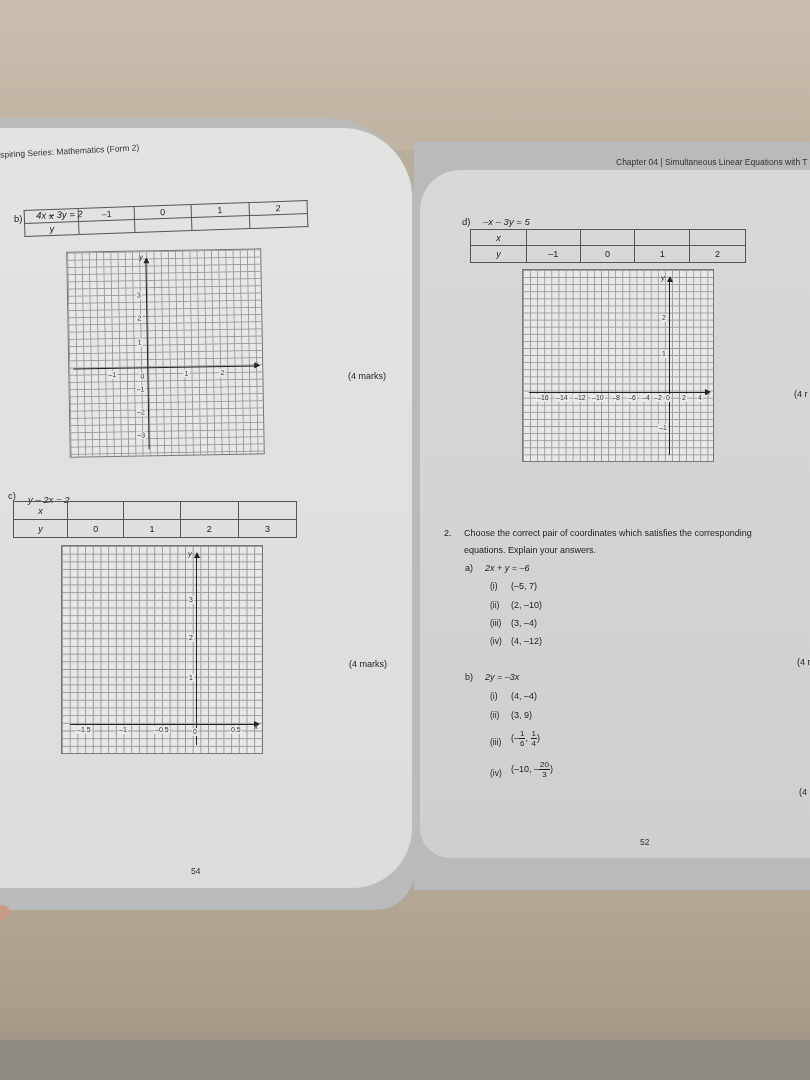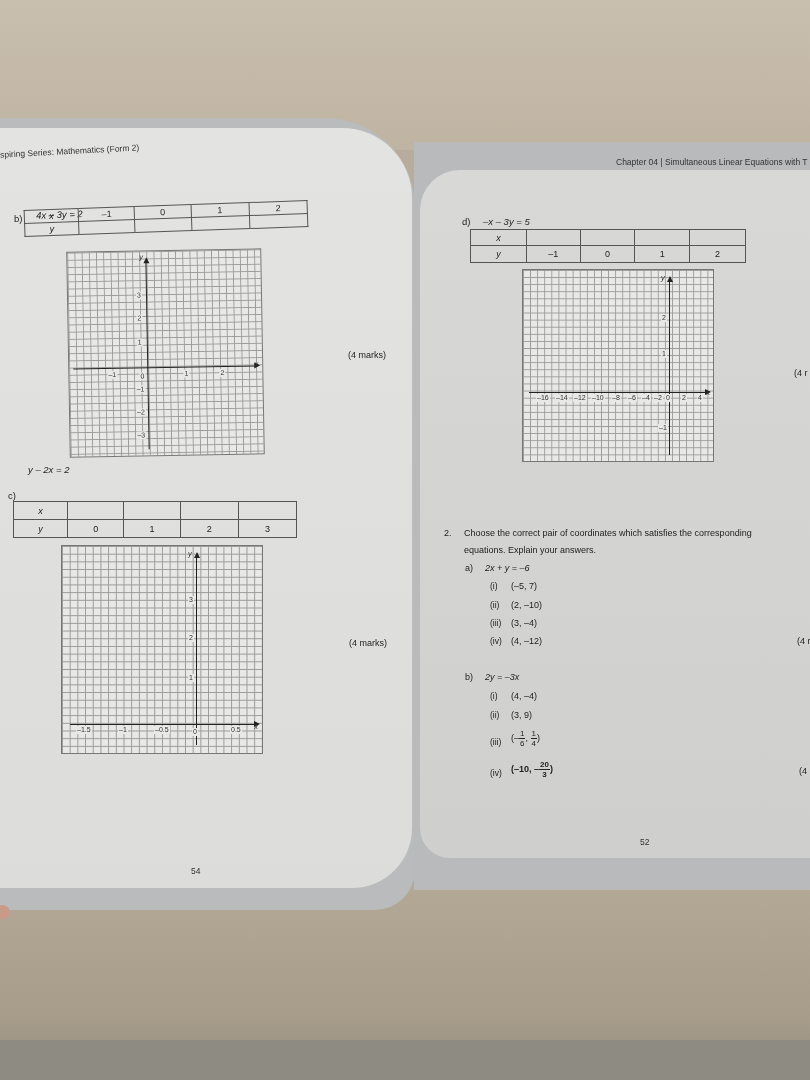--- a/index.html
+++ b/index.html
@@ -72,21 +72,21 @@
     border-top: 3px solid transparent; border-bottom: 3px solid transparent;
     border-left: 6px solid #222;
   }
   .arrow-y {
     position: absolute; width: 0; height: 0;
     border-left: 3px solid transparent; border-right: 3px solid transparent;
     border-bottom: 6px solid #222;
   }
   .tick { position: absolute; font-size: 7px; color: #333; background: #e8e8e6; padding: 0 1px; line-height: 8px; }
   .axlbl { position: absolute; font-size: 7.5px; font-style: italic; color: #333; }
-  .marks { position: absolute; font-size: 9px; color: #222; white-space: nowrap; }
+  .marks { position: absolute; font-size: 9px; color: #222; white-space: nowrap; margin-top: 21px; }
   .frac { display: inline-block; vertical-align: middle; text-align: center; font-size: 8px; line-height: 9px; }
   .frac span { display: block; }
   .frac .num { border-bottom: 0.8px solid #222; padding: 0 1px; }
   .pagenum { position: absolute; font-size: 8.5px; color: #333; }
   .thumb {
     position: absolute; left: -6px; top: 905px; width: 16px; height: 14px;
     background: #c99a88; border-radius: 50%;
   }
 </style>
 </head>
@@ -137,21 +137,21 @@
   <div class="tick" style="left:68px; top:40px;">3</div>
   <div class="tick" style="left:68px; top:63px;">2</div>
   <div class="tick" style="left:68px; top:87px;">1</div>
   <div class="tick" style="left:66px; top:134px;">–1</div>
   <div class="tick" style="left:66px; top:157px;">–2</div>
   <div class="tick" style="left:66px; top:180px;">–3</div>
 </div>
 <div class="marks" style="left:348px; top:350px;">(4 marks)</div>
 
 <div class="txt" style="left:8px; top:490px;">c)</div>
-<div class="txt i" style="left:28px; top:464px;">y – 2x = 2</div>
+<div class="txt i" style="left:28px; top:494px;">y – 2x = 2</div>
 <table class="tbl" style="left:13px; top:501px; width:284px;">
   <tbody>
       <tr>
     <td class="hdr" style="width:54px; height:18px;">x</td>
     <td style="width:56px"></td>
     <td style="width:56px"></td>
     <td style="width:58px"></td>
     <td style="width:58px"></td>
   </tr>
   <tr>
@@ -256,18 +256,18 @@
 <div class="txt" style="left:511px; top:691px; font-size:9px;">(4, –4)</div>
 <div class="txt" style="left:490px; top:710px; font-size:8.5px;">(ii)</div>
 <div class="txt" style="left:511px; top:710px; font-size:9px;">(3, 9)</div>
 
 <div class="txt" style="left:490px; top:737px; font-size:8.5px;">(iii)</div>
 <div class="txt" style="left:511px; top:729px; font-size:9px;">
   <span>(–</span><span class="frac"><span class="num">1</span><span>6</span></span><span>,</span> <span class="frac"><span class="num">1</span><span>4</span></span><span>)</span>
 </div>
 
 <div class="txt" style="left:490px; top:768px; font-size:8.5px;">(iv)</div>
-<div class="txt" style="left:511px; top:760px; font-size:9px;font-weight:bold;">
+<div class="txt" style="left:511px; top:760px; font-size:9px;">
   <span>(–10, –</span><span class="frac"><span class="num">20</span><span>3</span></span><span>)</span>
 </div>
 <div class="marks" style="left:799px; top:766px;">(4</div>
 
 <div class="pagenum" style="left:640px; top:837px;">52</div>
 
 </body></html>

